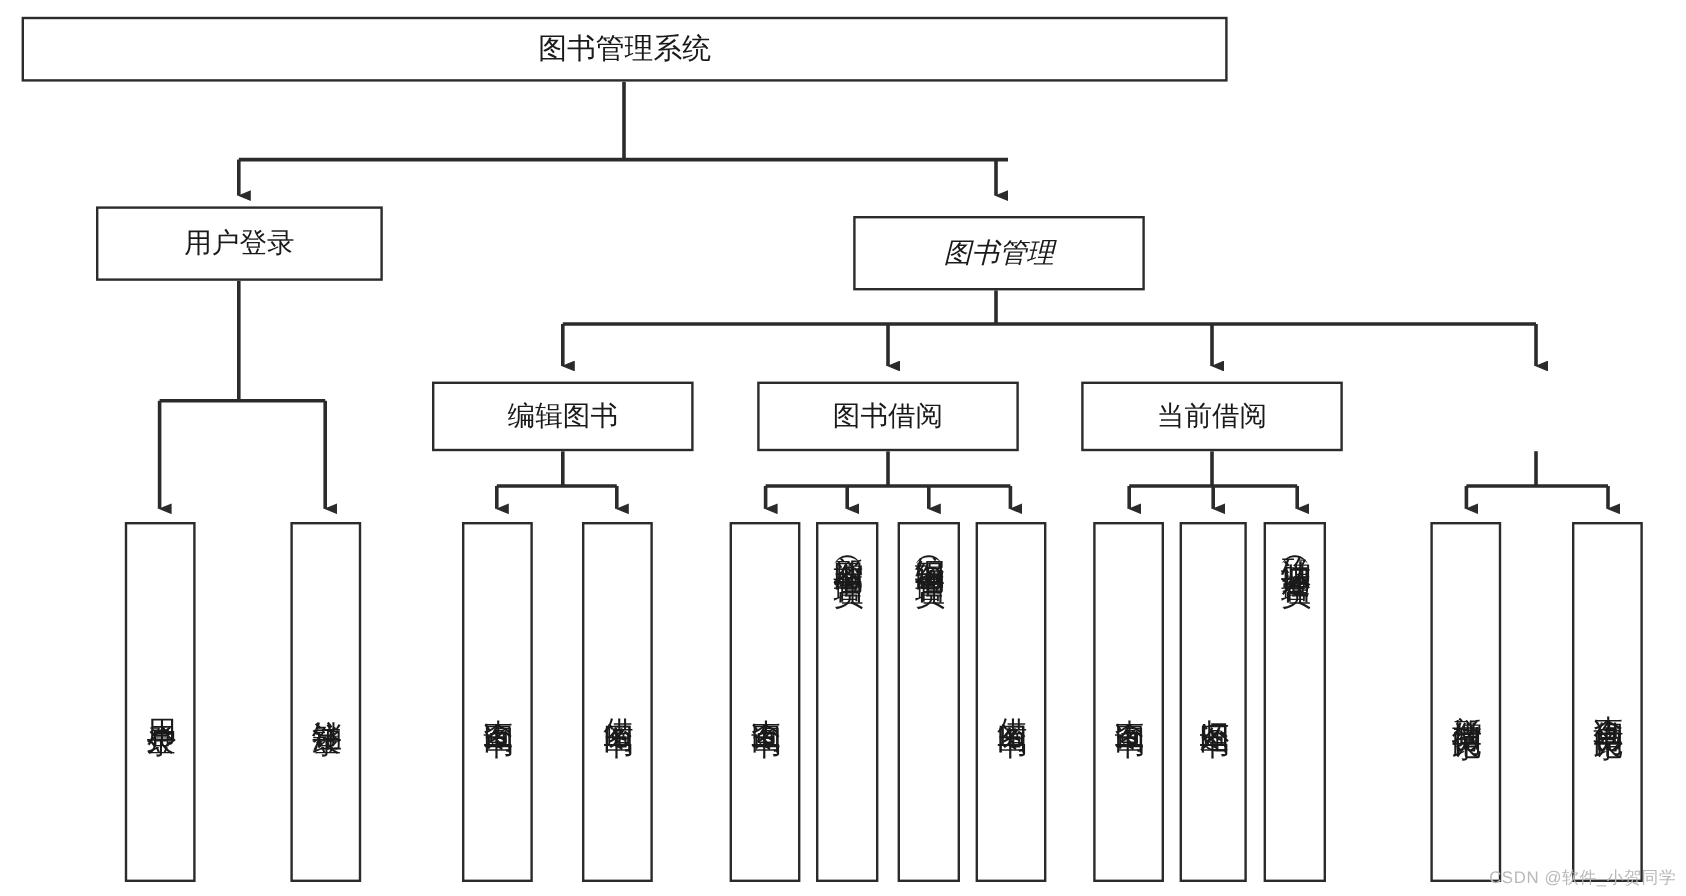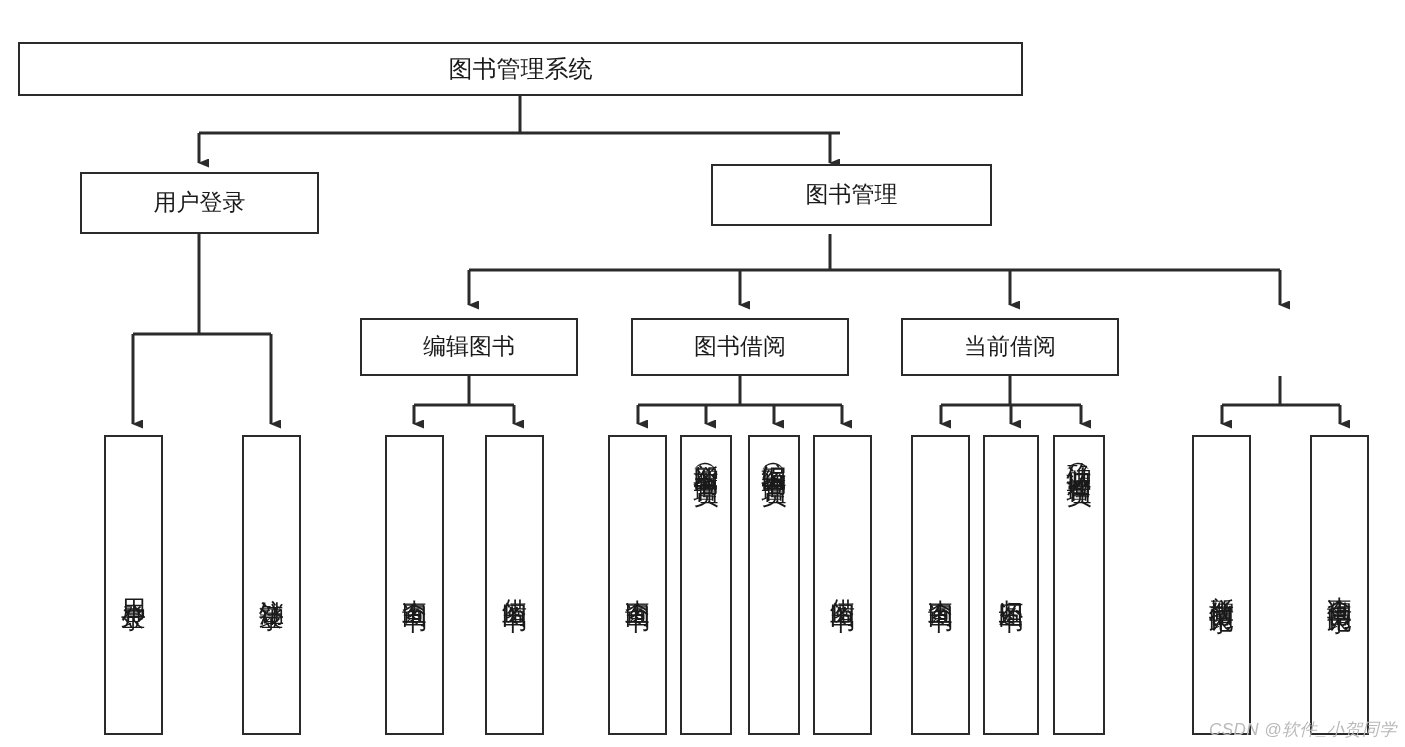--- a/index.html
+++ b/index.html
@@ -65,26 +65,25 @@
     white-space: nowrap;
   }
   .node.vert.centered {
     align-items: center;
     padding-top: 0;
   }
   #watermark {
     position: absolute;
     right: 8px;
     bottom: 6px;
-    font-size: 17px;
+    font-size: 14px;
     color: #b9b9b9;
     letter-spacing: 0.5px;
     user-select: none;
     white-space: nowrap;
-    font-style: italic;
   }
 </style>
 </head>
 <body>
 
 <div id="diagram-root">
 
   <svg id="edge-layer" viewBox="0 0 1405 747" xmlns="http://www.w3.org/2000/svg">
     <defs>
       <marker id="arrow" markerWidth="9" markerHeight="11" refX="4.5" refY="10" orient="auto" markerUnits="userSpaceOnUse">
@@ -128,28 +127,28 @@
       <path d="M1011,405 L1011,424" marker-end="url(#arrow)"></path>
       <path d="M1081,405 L1081,424" marker-end="url(#arrow)"></path>
 
       <path d="M1280,376 L1280,405"></path>
       <path d="M1222,405 L1340,405"></path>
       <path d="M1222,405 L1222,424" marker-end="url(#arrow)"></path>
       <path d="M1340,405 L1340,424" marker-end="url(#arrow)"></path>
     </g>
   </svg>
 
-  <div class="node horiz root" style="left:18px; top:14px; width:1005px; height:54px;margin-top:28px;">
+  <div class="node horiz root" style="left:18px; top:14px; width:1005px; height:54px;">
     <span class="node-label">图书管理系统</span>
   </div>
 
   <div class="node horiz" style="left:80px; top:172px; width:239px; height:62px;">
     <span class="node-label">用户登录</span>
   </div>
-  <div class="node horiz" style="left:711px; top:164px; width:281px; height:62px;">
+  <div class="node horiz" style="left:711px; top:180px; width:243px; height:62px;font-style:italic;">
     <span class="node-label">图书管理</span>
   </div>
 
   <div class="node horiz" style="left:360px; top:318px; width:218px; height:58px;">
     <span class="node-label">编辑图书</span>
   </div>
   <div class="node horiz" style="left:631px; top:318px; width:218px; height:58px;">
     <span class="node-label">图书借阅</span>
   </div>
   <div class="node horiz" style="left:901px; top:318px; width:218px; height:58px;">

